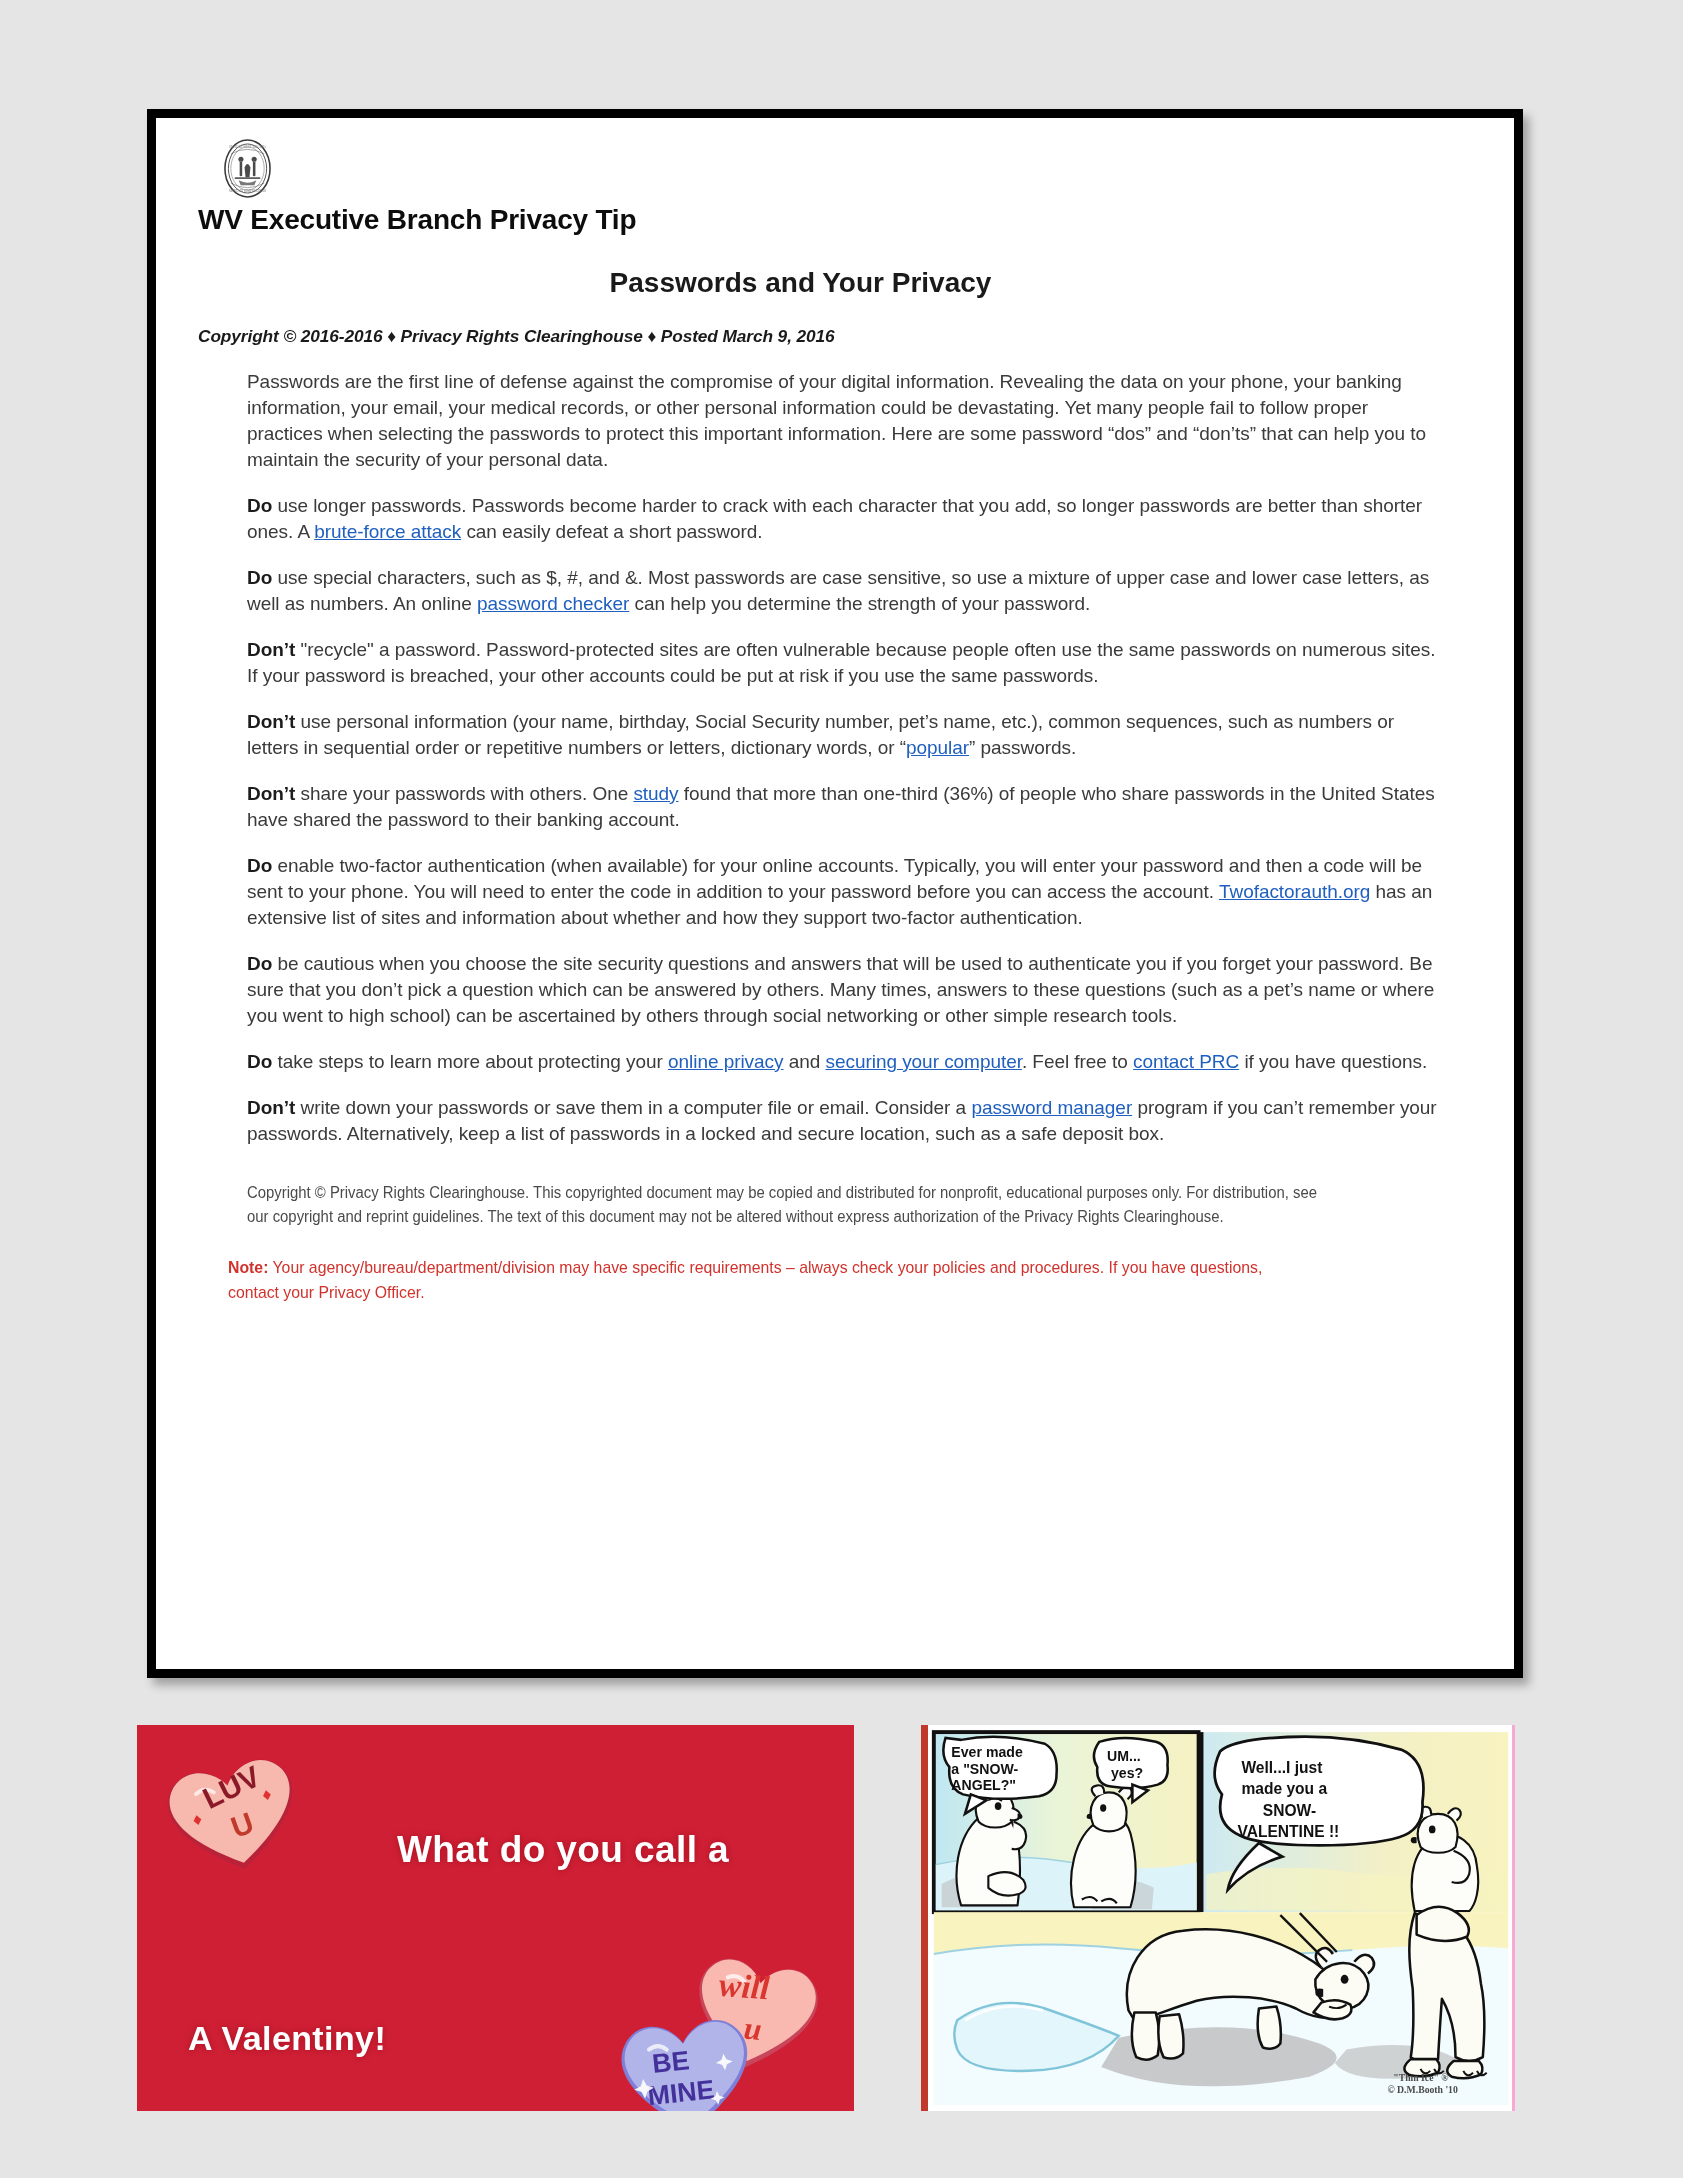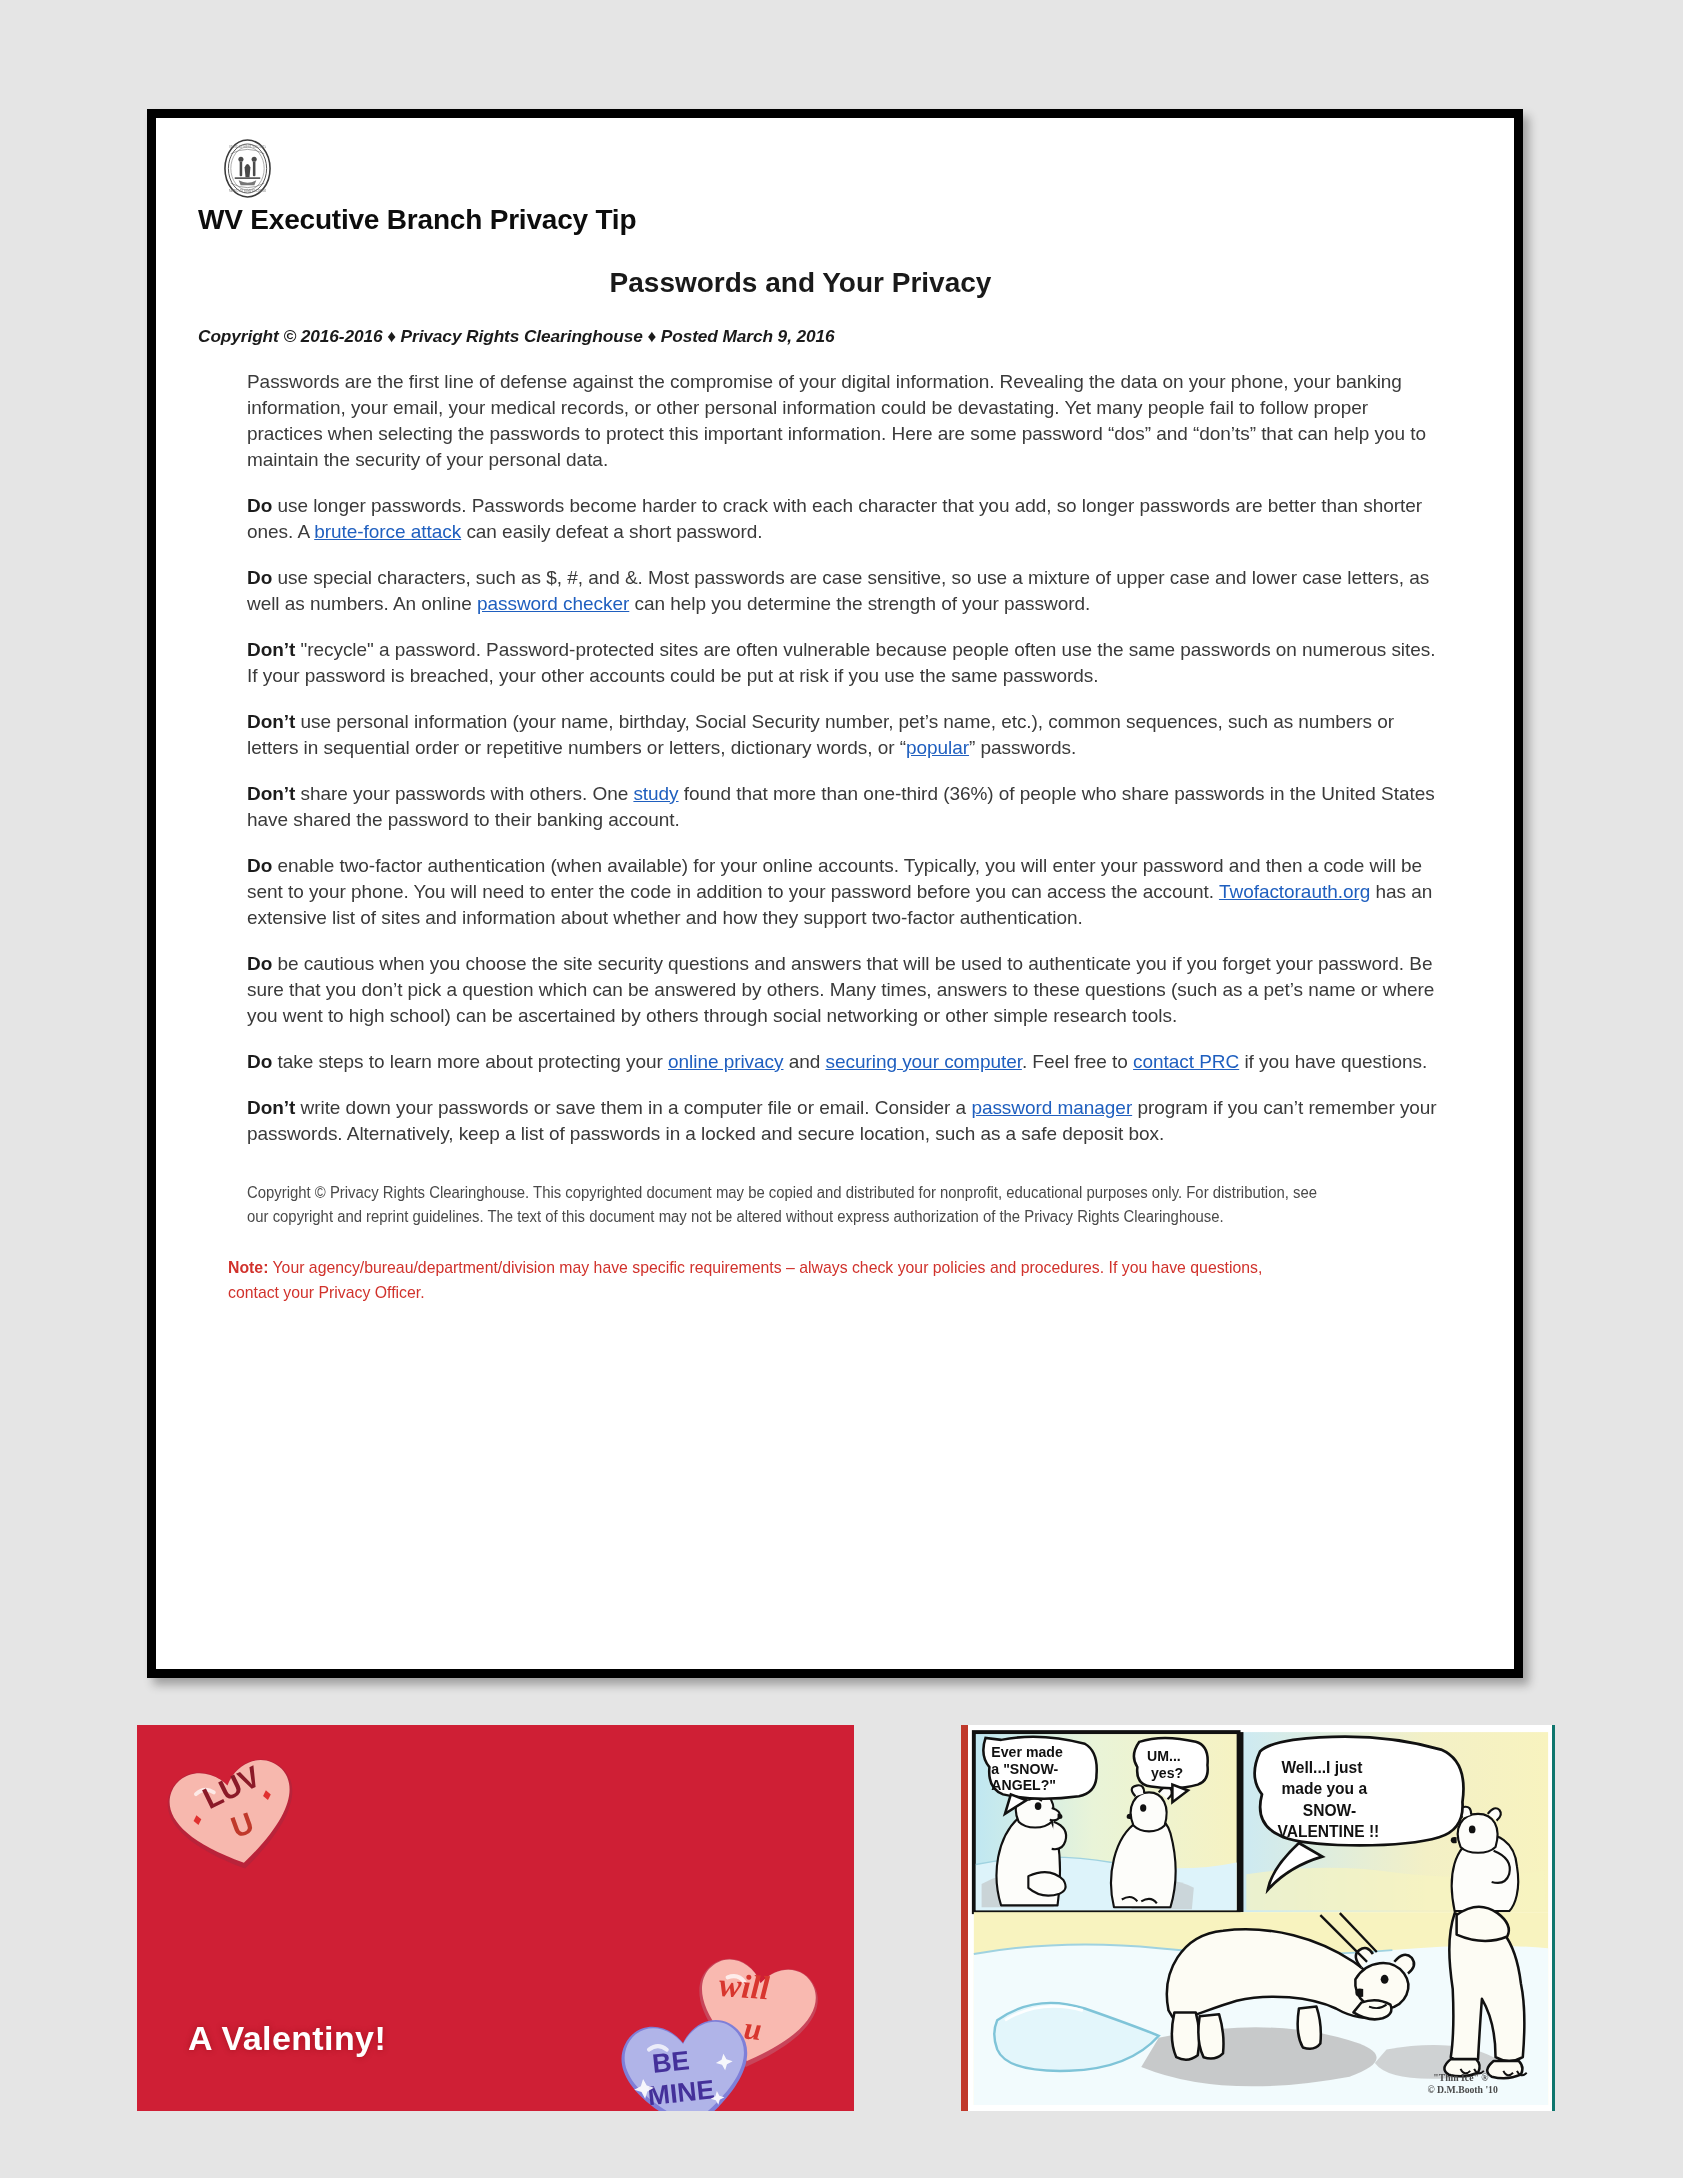--- a/index.html
+++ b/index.html
@@ -166,24 +166,24 @@
 
   .heart {
     position: absolute;
   }
 
   
   #comic {
     position: relative;
     width: 594px;
     height: 386px;
-    margin-left: 107px;
+    margin-left: 67px;
     background: #ffffff;
     border-left: 7px solid #c0392b;
-    border-right: 3px solid #0f766e;
+    border-right: 3px solid #f9a8d4;
     box-sizing: border-box;
     flex: none;
     overflow: hidden;
   }
   .comic-svg { display: block; width: 100%; height: 100%; }
 </style>
 </head>
 <body>
 
 <div id="page">
@@ -263,20 +263,21 @@
           <path d="M85 118 C 30 84, 15 54, 28 33 C 41 13, 70 15, 85 38 C 100 15, 129 13, 142 33 C 155 54, 140 84, 85 118 Z" fill="#f7b8ae"></path>
           <path d="M52 40 q10 -6 18 2" stroke="#ffffff" stroke-width="4" fill="none" opacity="0.7" stroke-linecap="round"></path>
           <text x="62" y="58" font-family="'Liberation Sans', sans-serif" font-size="30" font-weight="bold" fill="#8b1a28" transform="rotate(-14 62 58)">LUV</text>
           <text x="82" y="92" font-family="'Liberation Sans', sans-serif" font-size="30" font-weight="bold" fill="#c0392b" transform="rotate(-8 82 92)">U</text>
           <path d="M44 66 l4 -5 4 5 -4 5 z" fill="#e03030"></path>
           <path d="M118 56 l4 -5 4 5 -4 5 z" fill="#e03030"></path>
         </g>
       </svg>
 
       <div class="vtext q">
+        <div>What do you call a</div>
       </div>
 
       <div class="vtext a">A Valentiny!</div>
 
       <svg class="heart" style="left:540px; top:220px;" width="158" height="129" viewBox="0 0 160 130">
         <g transform="rotate(10 80 65)">
           <path d="M80 124 C 26 88, 11 56, 24 34 C 37 12, 66 14, 80 38 C 94 14, 123 12, 136 34 C 149 56, 134 88, 80 124 Z" fill="#c8455a"></path>
           <path d="M80 118 C 28 84, 14 54, 26 33 C 38 13, 66 15, 80 38 C 94 15, 122 13, 134 33 C 146 54, 132 84, 80 118 Z" fill="#f9b9b0"></path>
           <path d="M46 38 q10 -6 18 2" stroke="#ffffff" stroke-width="4" fill="none" opacity="0.75" stroke-linecap="round"></path>
           <text x="40" y="58" font-family="'Liberation Serif', serif" font-style="italic" font-size="34" font-weight="bold" fill="#d8362e" transform="rotate(-6 40 58)">will</text>

